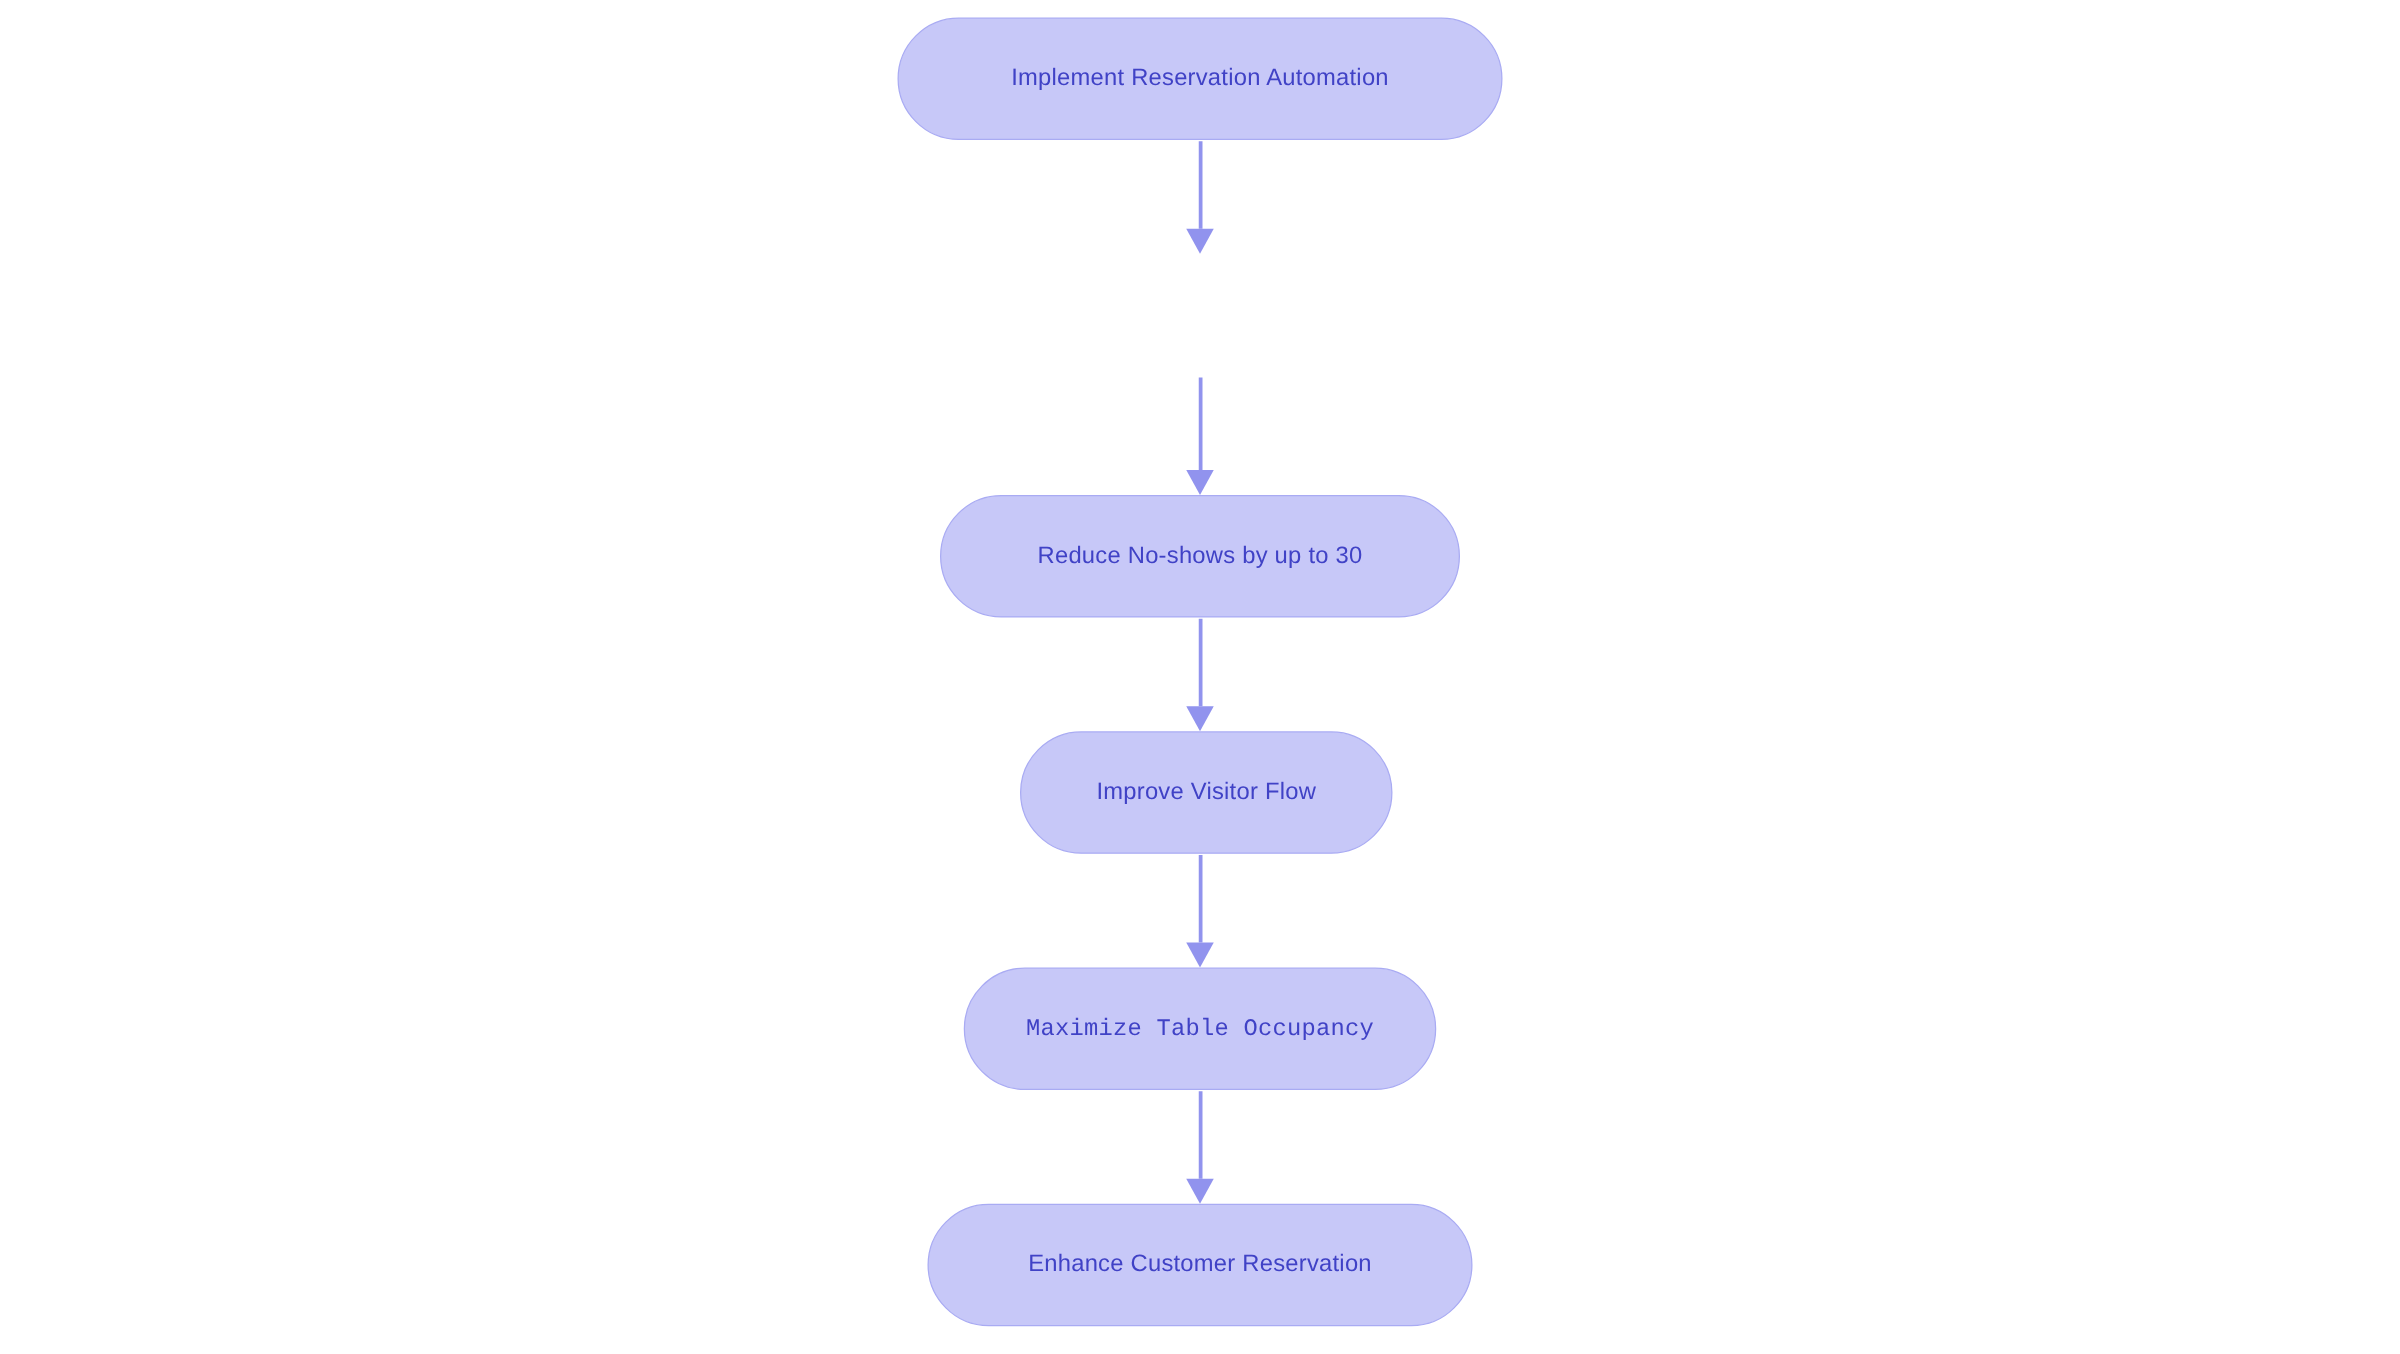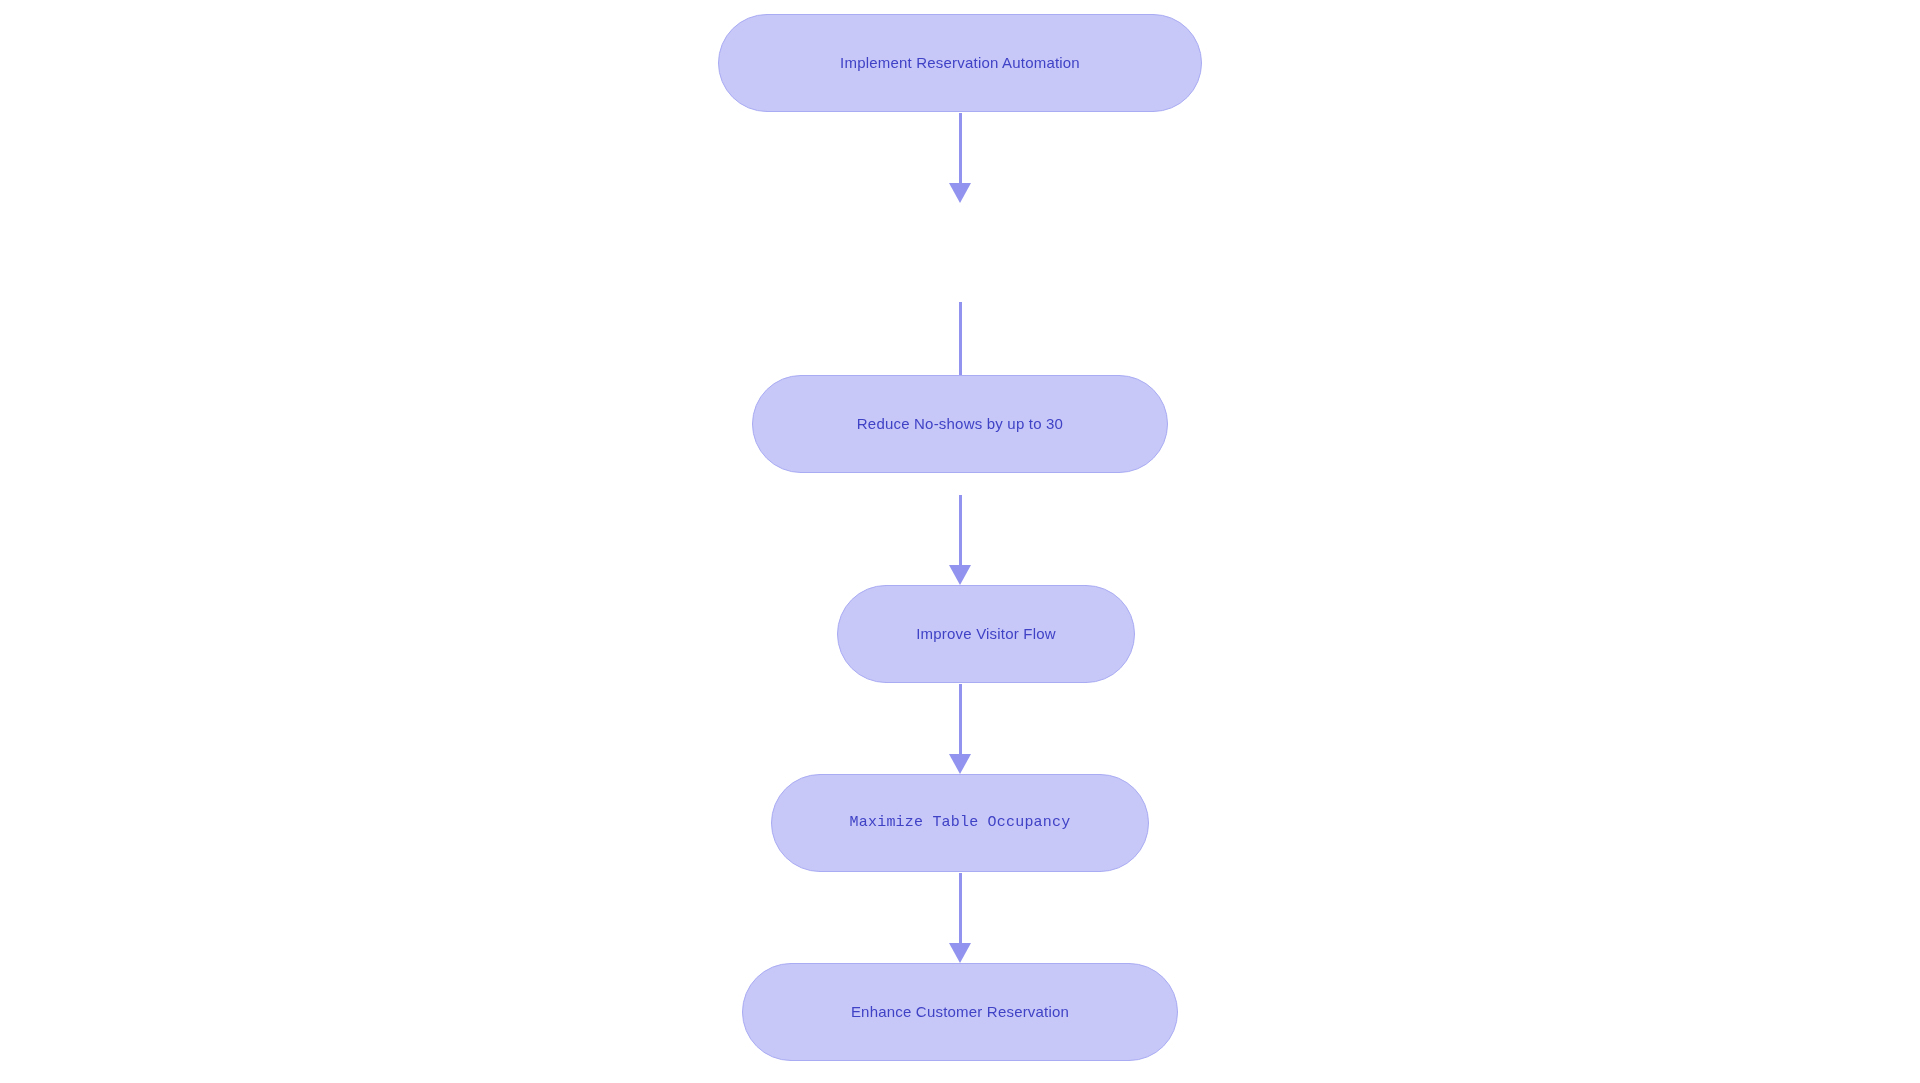--- a/index.html
+++ b/index.html
@@ -20,29 +20,29 @@
     box-sizing: border-box;
     height: 98px;
     display: flex;
     align-items: center;
     justify-content: center;
     text-align: center;
     background: var(--node-fill, #c7c8f8);
     border: 1.5px solid var(--node-border, #a9abf3);
     border-radius: 49px;
     color: var(--node-text, #4042c6);
-    font-size: 15px;
+    font-size: 19px;
     line-height: 1.2;
     letter-spacing: 0.2px;
     white-space: nowrap;
   }
   .n1 { left: 718px; top: 14px;  width: 484px; }
   .n2 { left: 635px; top: 203px; width: 650px; }
-  .n3 { left: 752px; top: 375px; width: 416px; align-items: center; }
-  .n4 { left: 837px; top: 585px; width: 298px; }
+  .n3 { left: 752px; top: 396px; width: 416px; align-items: center; }
+  .n4 { left: 816px; top: 585px; width: 298px; }
   .n5 { left: 771px; top: 774px; width: 378px; font-family: Liberation Mono, monospace; }
   .n6 { left: 742px; top: 963px; width: 436px; }
 
   .flow-arrow {
     position: absolute;
     left: 949px;
     width: 22px;
     display: flex;
     flex-direction: column;
     align-items: center;

